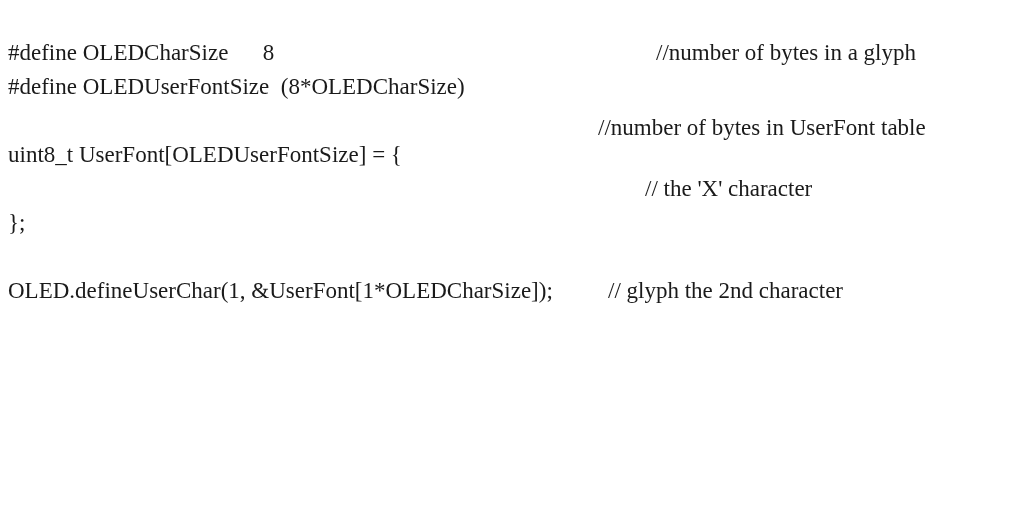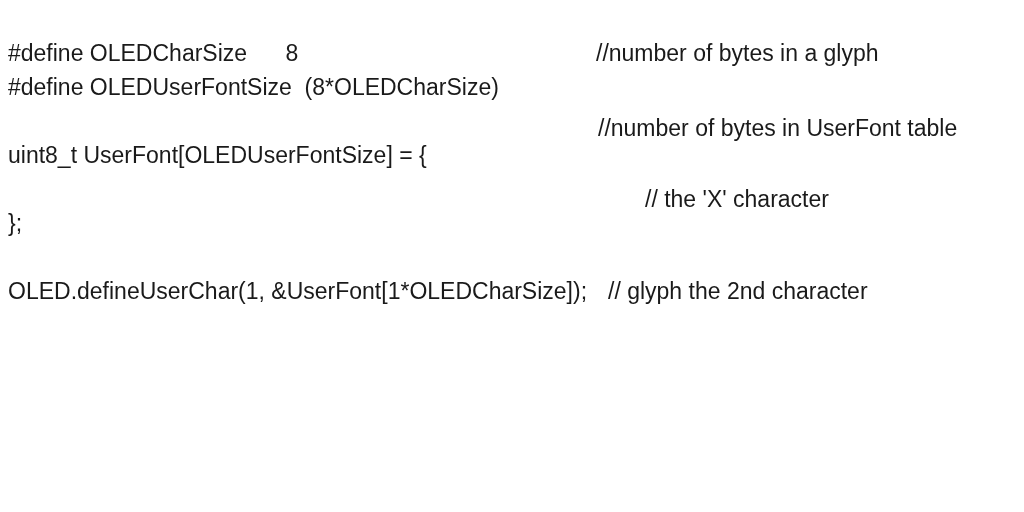--- a/index.html
+++ b/index.html
@@ -6,21 +6,21 @@
     margin: 0;
     padding: 0;
     background: #ffffff;
   }
   .page {
     position: relative;
     width: 1024px;
     height: 512px;
     background: #ffffff;
     overflow: hidden;
-    font-family: Liberation Sans, sans-serif;
+    font-family: Liberation Serif, serif;
     font-size: 23px;
     color: #1a1a1a;
     box-sizing: border-box;
     padding-top: 36px;
   }
   .line {
     position: relative;
     height: 34px;
     line-height: 34px;
     white-space: pre;
@@ -29,23 +29,23 @@
     position: absolute;
     left: 8px;
     top: 0;
     white-space: pre;
   }
   .comment {
     position: absolute;
     top: 0;
     white-space: pre;
   }
-  .cm-l1  { left: 596px; }
+  .cm-l1  { left: 656px; }
   .cm-l2  { left: 598px; margin-top: 41px; }
-  .cm-l5  { left: 645px; margin-top: 10px; }
+  .cm-l5  { left: 645px; }
   .cm-l6  { left: 640px; }
   .cm-l9  { left: 608px; }
   .cm-l10 { left: 608px; }
 </style>
 </head>
 <body>
 
 <div class="page">
 
   <div class="line">

